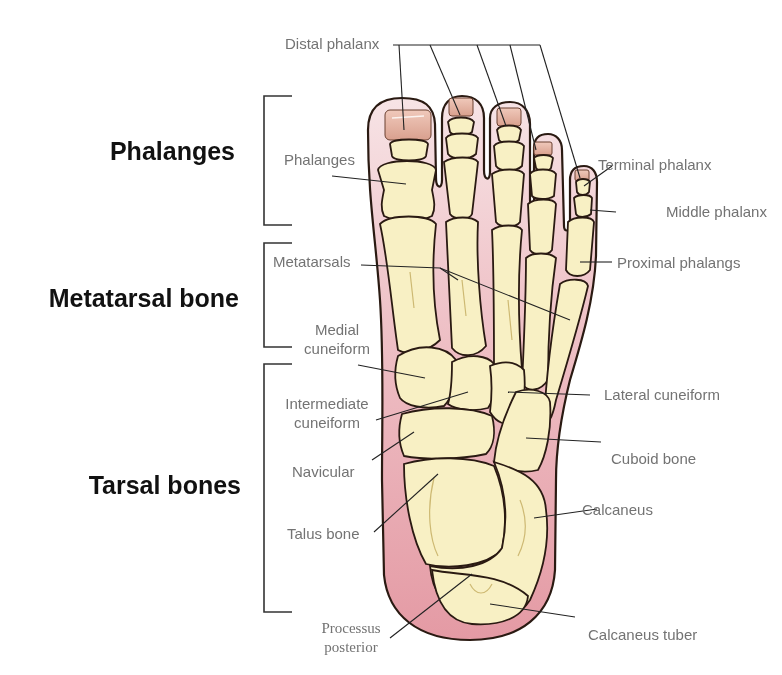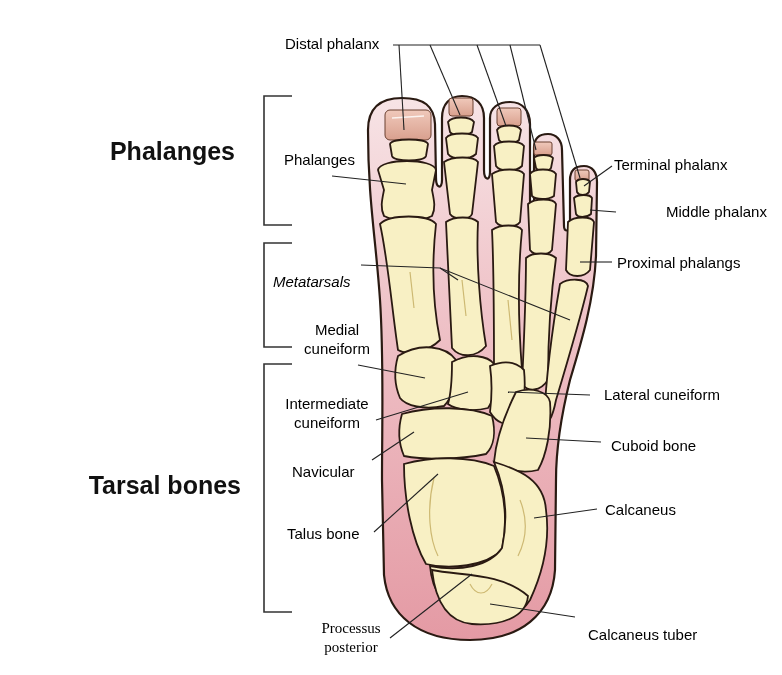--- a/index.html
+++ b/index.html
@@ -1,19 +1,19 @@
 <!DOCTYPE html>
 <html><head>
 <meta charset="utf-8">
 <style>
   html, body { margin: 0; padding: 0; background: #ffffff; }
   body { width: 782px; height: 675px; position: relative; overflow: hidden;
          font-family: "Liberation Sans", "DejaVu Sans", sans-serif; color: #111; }
   #diagram { position: absolute; left: 0; top: 0; width: 782px; height: 675px; }
-  .label { position: absolute; font-size: 15px; line-height: 19px; color: #000000; white-space: nowrap; }
+  .label { position: absolute; font-size: 15px; line-height: 19px; color: #737373; white-space: nowrap; }
   .label.center { text-align: center; }
   .group { position: absolute; font-size: 25px; font-weight: bold; color: #111; white-space: nowrap; text-align: right; }
 </style>
 </head>
 <body>
 
 <div id="diagram">
 
   <svg width="782" height="675" viewBox="0 0 782 675" xmlns="http://www.w3.org/2000/svg">
     <defs>
@@ -167,42 +167,43 @@
       <path d="M 601 442 L 526 438"></path>
 
       <path d="M 597 509 L 534 518"></path>
 
       <path d="M 575 617 L 490 604"></path>
     </g>
   </svg>
 
   
   <div class="group" style="right:547px; top:137px;">Phalanges</div>
+  <div class="group" style="right:543px; top:284px;">Metatarsal bone</div>
   <div class="group" style="right:541px; top:471px;">Tarsal bones</div>
 
   
   <div class="label" style="left:285px; top:34px;">Distal phalanx</div>
   <div class="label" style="left:284px; top:150px;">Phalanges</div>
-  <div class="label" style="left:273px; top:272px;font-style:italic;">Metatarsals</div>
+  <div class="label" style="left:273px; top:252px;">Metatarsals</div>
   <div class="label center" style="left:298px; top:311px; width:78px;margin-top:9px;">
     <div>Medial</div>
     <div>cuneiform</div>
   </div>
   <div class="label center" style="left:278px; top:394px; width:98px;">
     <div>Intermediate</div>
     <div>cuneiform</div>
   </div>
   <div class="label" style="left:292px; top:462px;">Navicular</div>
   <div class="label" style="left:287px; top:524px;">Talus bone</div>
   <div class="label center" style="left:308px; top:619px; width:86px;font-family:Liberation Serif, serif;">
     <div>Processus</div>
     <div>posterior</div>
   </div>
 
   
-  <div class="label" style="left:614px; top:155px;">Terminal phalanx</div>
+  <div class="label" style="left:598px; top:155px;">Terminal phalanx</div>
   <div class="label" style="left:622px; top:202px;margin-left:44px;">Middle phalanx</div>
   <div class="label" style="left:604px; top:385px;">Lateral cuneiform</div>
   <div class="label" style="left:617px; top:253px;">Proximal phalangs</div>
-  <div class="label" style="left:611px; top:436px;">Cuboid bone</div>
-  <div class="label" style="left:605px; top:500px;text-align:center;">Calcaneus</div>
+  <div class="label" style="left:611px; top:449px;">Cuboid bone</div>
+  <div class="label" style="left:582px; top:500px;text-align:center;">Calcaneus</div>
   <div class="label" style="left:588px; top:625px;">Calcaneus tuber</div>
 </div>
 
 </body></html>

